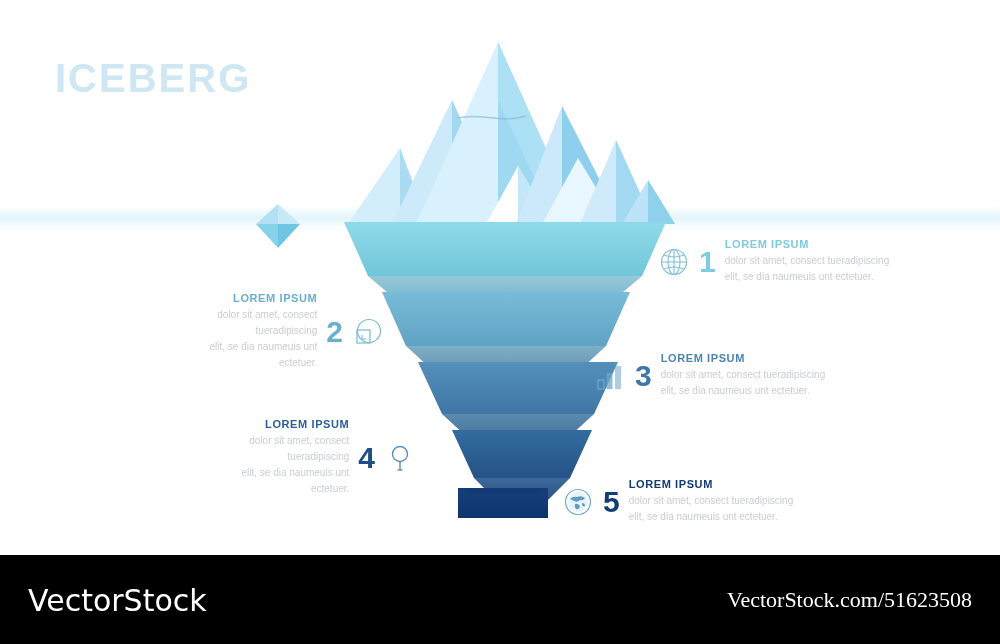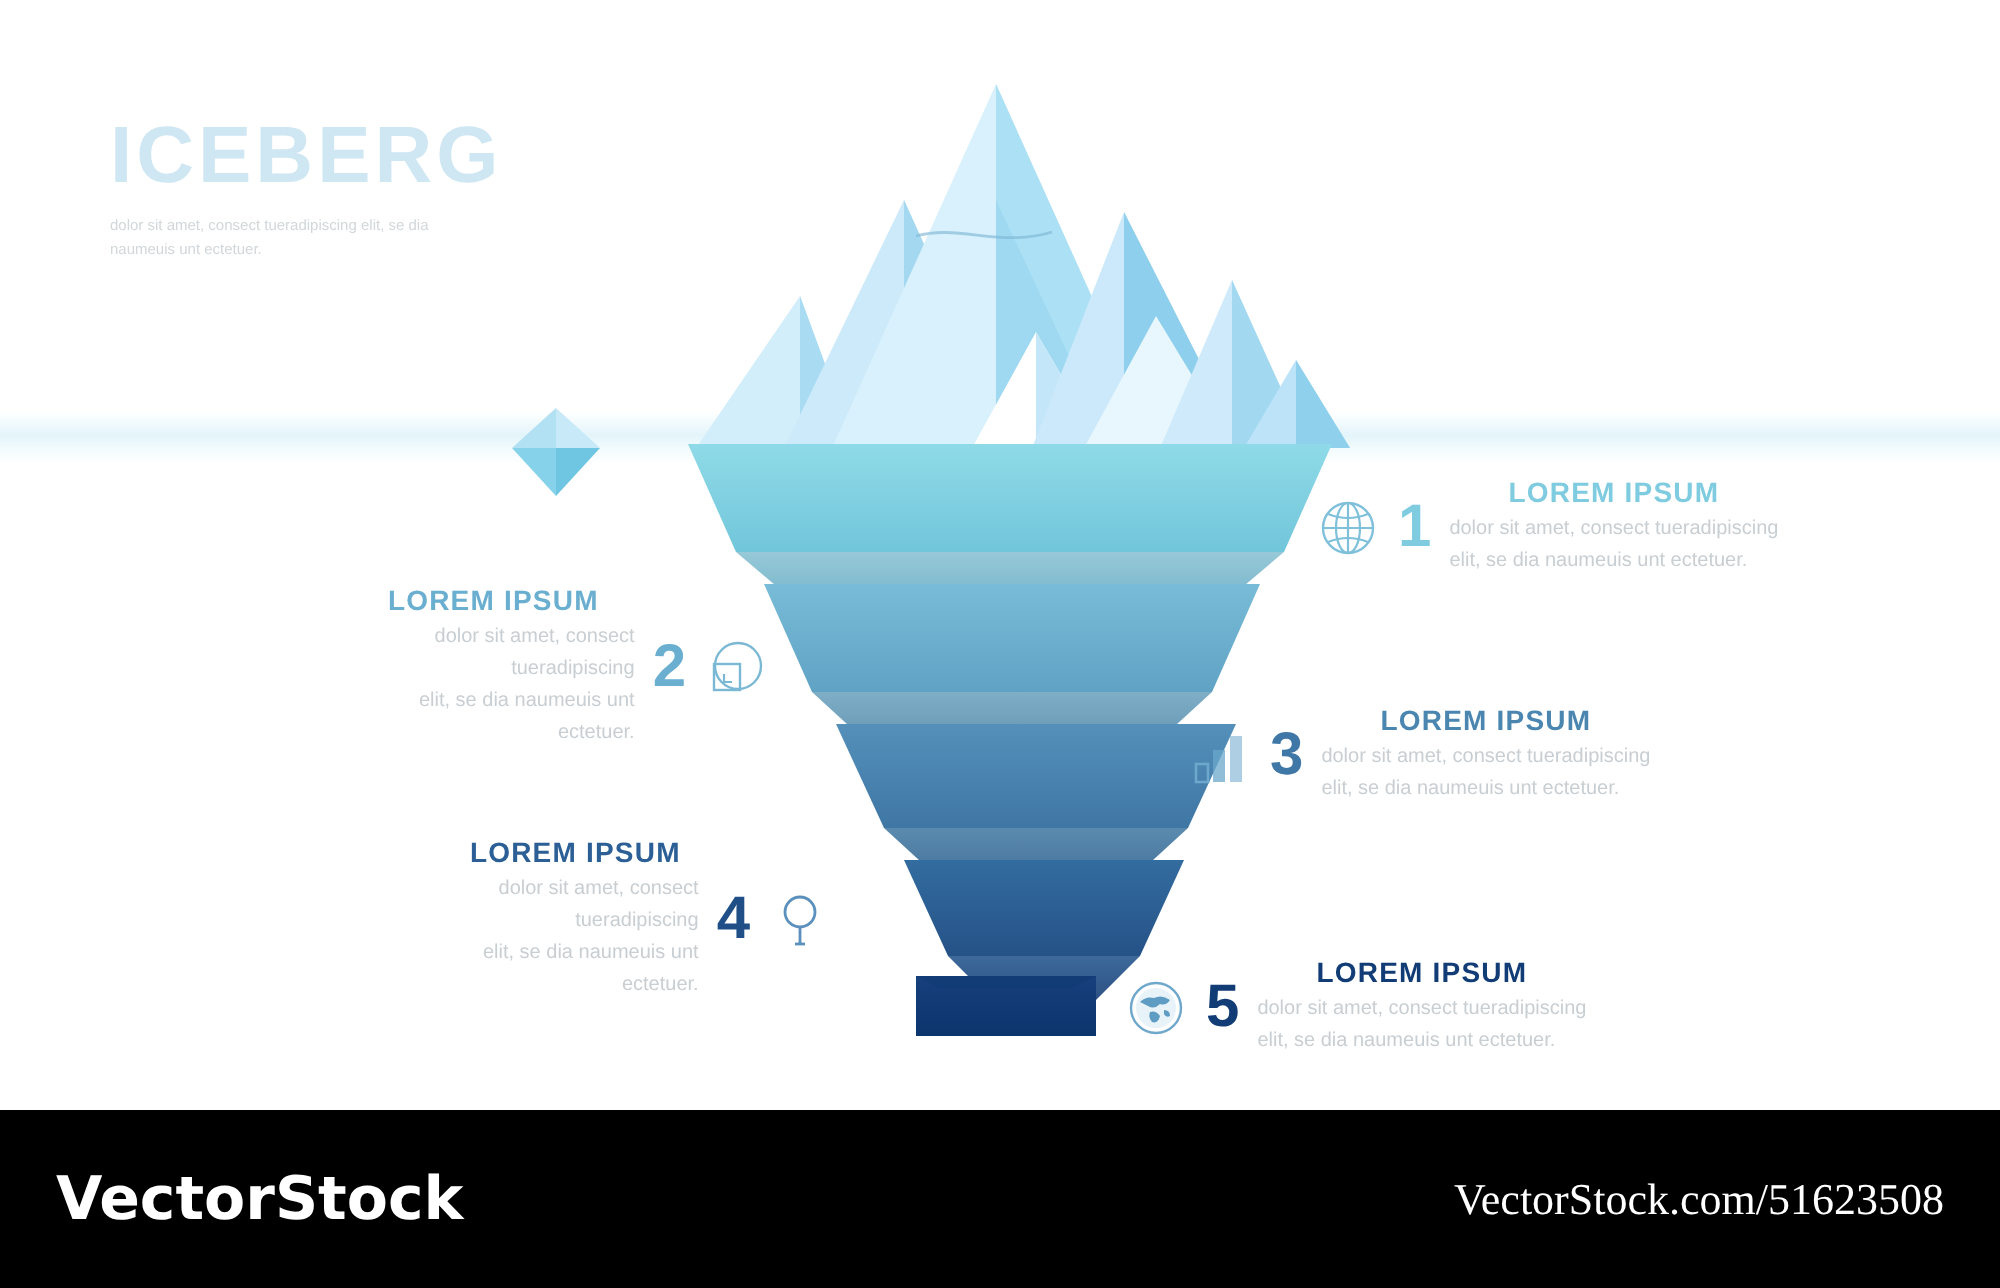--- a/index.html
+++ b/index.html
@@ -57,52 +57,50 @@
   .ico{
     width:32px;height:32px;flex:0 0 32px;
     display:flex;align-items:center;justify-content:center;
   }
   .num{
     font-size:30px;font-weight:bold;line-height:1;
     padding:0 9px;
   }
   .txt{max-width:205px;}
   .txt .hd{
-    font-size:14px;font-weight:bold;letter-spacing:.6px;
+    font-size:11px;font-weight:bold;letter-spacing:.6px;
     margin-bottom:3px;
-    text-align:center;
   }
   .txt .bd{
     font-size:10px;line-height:1.6;color:#c8ced2;
   }
 
   
   #footer{
     position:absolute;left:0;top:555px;width:1000px;height:89px;
     background:#000000;
   }
   .fl{
     position:absolute;left:28px;top:50%;transform:translateY(-50%);
-    color:#ffffff;font-size:30px;font-weight:bold;
+    color:#ffffff;font-size:30px;font-weight:normal;
     font-family:"DejaVu Sans", sans-serif;
   }
   .fr{
     position:absolute;right:28px;top:50%;transform:translateY(-50%);
     color:#ffffff;font-size:22px;
     font-family:Liberation Serif, serif;
   }
 </style>
 </head>
 <body>
 
 <div id="canvas">
 
   <div class="title-block">
     <div class="title-main">ICEBERG</div>
-    <div class="title-desc">dolor sit amet, consect tueradipiscing elit, se dia naumeuis unt ectetuer.</div>
   </div>
 
   <div class="waterline"></div>
 
   <div class="ice-diamond">
     <svg width="48" height="48" viewBox="0 0 48 48">
       <polygon points="24,2 46,22 24,22" fill="#c8e9f7"></polygon>
       <polygon points="24,2 2,22 24,22" fill="#b3e1f4"></polygon>
       <polygon points="2,22 24,46 24,22" fill="#86d2ea"></polygon>
       <polygon points="46,22 24,46 24,22" fill="#6ec6e2"></polygon>

